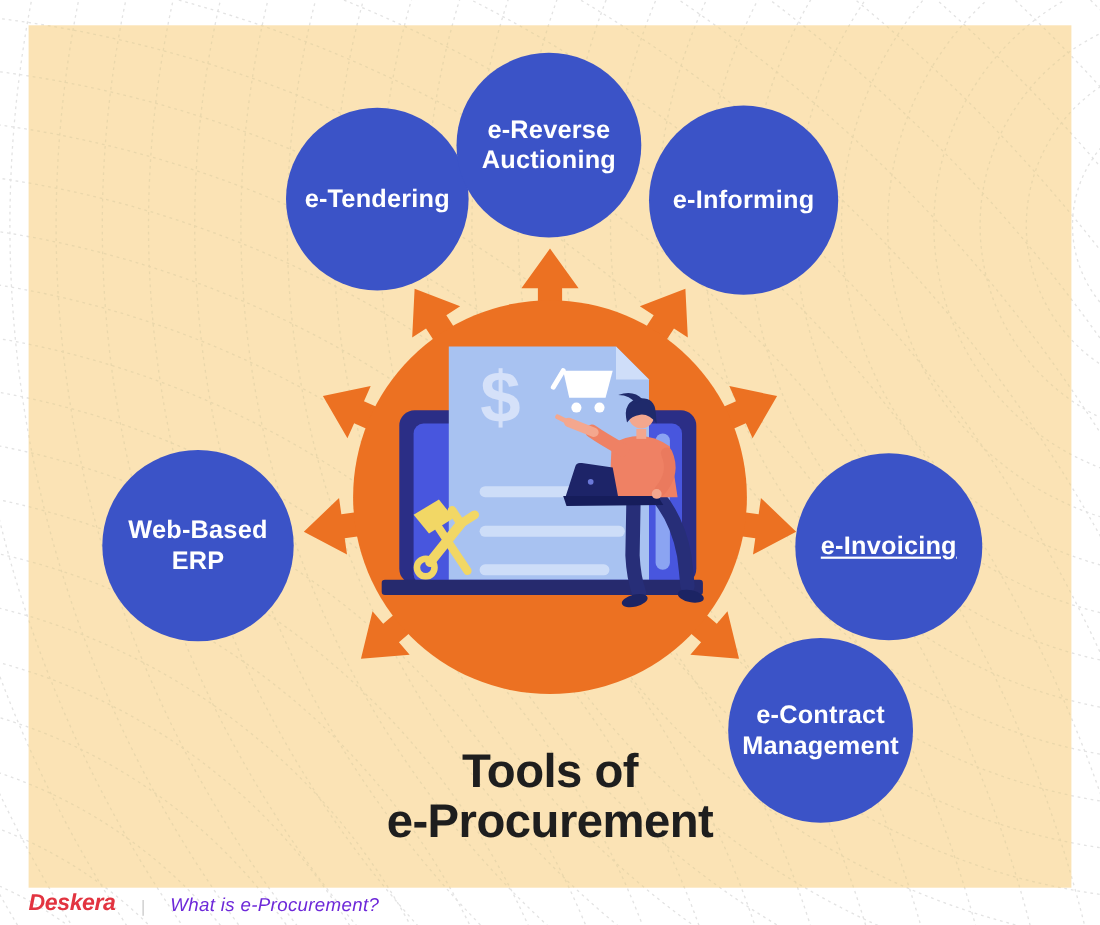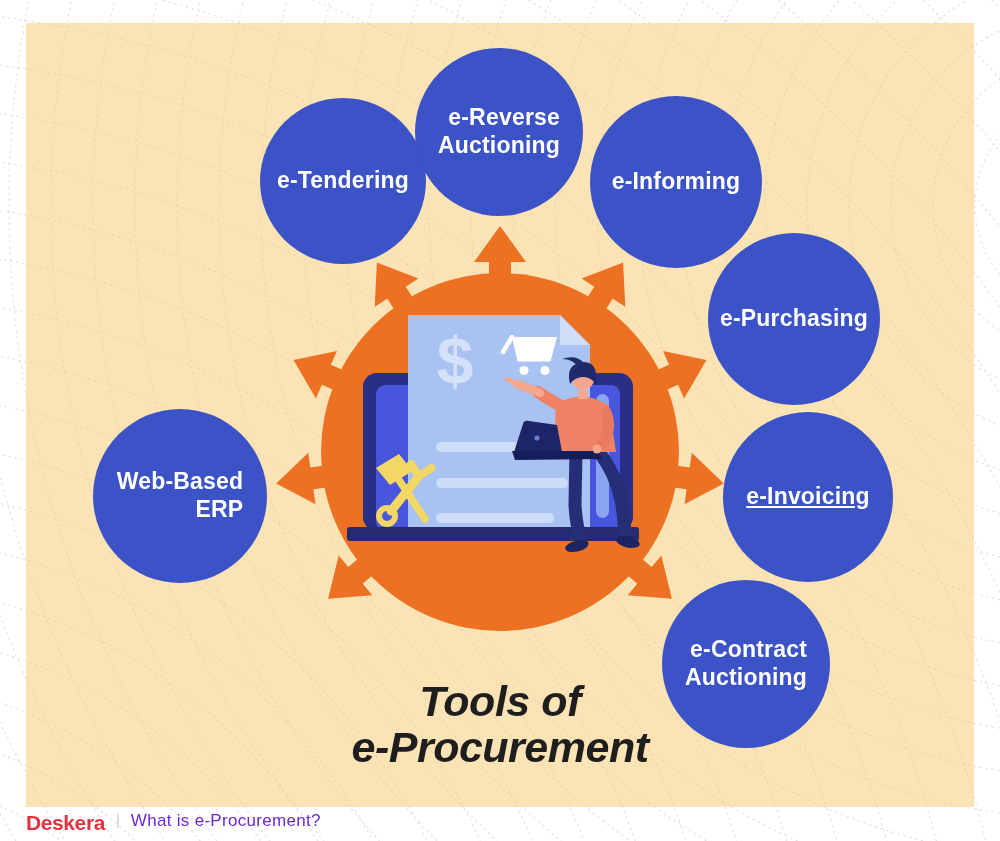--- a/index.html
+++ b/index.html
@@ -15,41 +15,41 @@
   
   #panel{
     left:26px;top:23px;width:948px;height:784px;background:#fbe3b5;overflow:hidden;
   }
   #panel-pattern g{fill:none;stroke:#ead7ab;stroke-width:1.2;stroke-dasharray:2.5 3.5;}
   
   #center-graphic{left:0;top:0;pointer-events:none;}
   
   .bubble{
     position:absolute;border-radius:50%;background:#3b53c7;color:#ffffff;
-    display:flex;align-items:center;justify-content:center;text-align:right;
+    display:flex;align-items:center;justify-content:center;text-align:center;
     font-weight:bold;font-size:23px;line-height:1.2;white-space:pre-line;
     letter-spacing:.2px;
   }
   .b-tendering {left:260px;top:98px; width:166px;height:166px;}
   .b-reverse   {left:415px;top:48px; width:168px;height:168px;}
   .b-informing {left:590px;top:96px; width:172px;height:172px;}
   .b-sourcing  {left:122px;top:236px;width:170px;height:170px;}
   .b-purchasing{left:708px;top:233px;width:172px;height:172px;}
   .b-erp       {left:93px; top:409px;width:174px;height:174px;}
   .b-invoicing {left:723px;top:412px;width:170px;height:170px;text-decoration:underline;}
   .b-ordering  {left:172px;top:573px;width:171px;height:171px;}
   .b-contract  {left:662px;top:580px;width:168px;height:168px;}
   
   .title{
     position:absolute;left:250px;top:679px;width:500px;text-align:center;
-    font-weight:bold;font-size:43px;line-height:1.06;color:#1e1e1e;letter-spacing:-0.5px;font-style:italic;
+    font-weight:bold;font-size:43px;line-height:1.06;color:#1e1e1e;letter-spacing:-0.5px;
   }
   
   .footer{
-    position:absolute;left:26px;top:811px;display:flex;align-items:flex-start;gap:11px;height:22px;
+    position:absolute;left:26px;top:811px;display:flex;align-items:flex-end;gap:23px;height:22px;font-style:italic;
   }
   .footer .brand{font-weight:bold;font-size:21px;color:#e23440;letter-spacing:-0.4px;}
   .footer .divider{font-size:15px;color:#cccccc;}
   .footer .caption{font-size:17px;color:#6d28d9;letter-spacing:.3px;}
 </style>
 </head>
 <body>
 
 <div id="canvas">
 
@@ -275,26 +275,25 @@
         <path d="M512 451 L598 451 L603 459 L515 460 Z" fill="#161d5b"></path>
       </g>
       <circle cx="597" cy="449" r="4.5" fill="#f4a78e"></circle>
     </g>
   </svg>
 
   <div class="bubble b-tendering">e-Tendering</div>
   <div class="bubble b-reverse">e-Reverse
 Auctioning</div>
   <div class="bubble b-informing">e-Informing</div>
-  <div class="bubble b-purchasing">e-Purchasing</div>
   <div class="bubble b-erp">Web-Based
 ERP</div>
   <div class="bubble b-invoicing">e-Invoicing</div>
   <div class="bubble b-contract">e-Contract
-Auctioning</div>
+Management</div>
 
   <div class="title">
     <div>Tools of</div>
     <div>e-Procurement</div>
   </div>
 
   <div class="footer">
     <span class="brand">Deskera</span>
     <span class="divider">|</span>
     <span class="caption">What is e-Procurement?</span>

